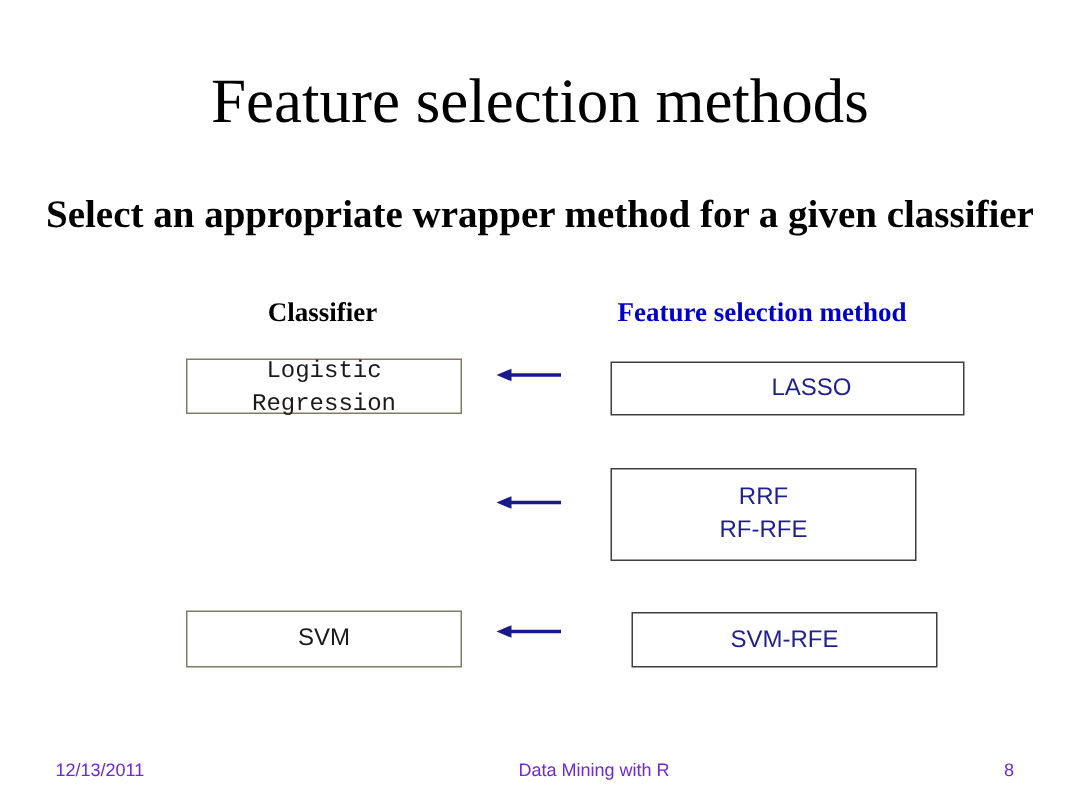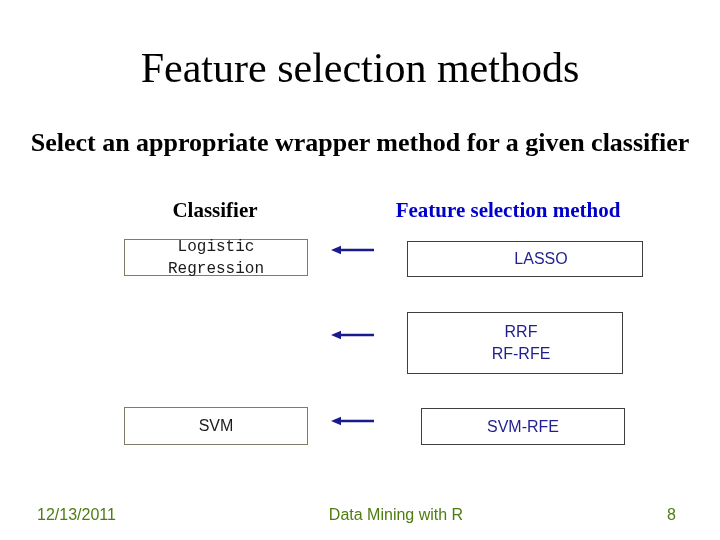--- a/index.html
+++ b/index.html
@@ -39,21 +39,21 @@
     color: #000000;
     white-space: nowrap;
   }
   .col-header {
     position: absolute;
     top: 198px;
     display: flex;
     align-items: center;
     justify-content: center;
     font-family: "Liberation Serif", serif;
-    font-size: 21px;
+    font-size: 18px;
     font-weight: 700;
     white-space: nowrap;
   }
   .col-header.left  { left: 124px; width: 182px; color: #000000; }
   .col-header.right { left: 407px; width: 202px; color: #0000cc; }
 
   .box {
     position: absolute;
     background: #ffffff;
     display: flex;
@@ -73,38 +73,38 @@
   .method-box {
     left: 407px;
     width: 202px;
     border: 1px solid #3f3f3f;
     color: #1f1f8f;
   }
   .box.c1 { top: 239px; height: 35px; font-family: Liberation Mono, monospace; }
   .box.c2 { top: 306px; height: 67px; }
   .box.c3 { top: 407px; height: 36px; }
   .box.m1 { top: 241px; height: 34px; padding-left: 32px; }
-  .box.m2 { top: 312px; height: 60px; padding-left: 12px; }
+  .box.m2 { top: 312px; height: 60px; }
   .box.m3 { top: 408px; height: 35px; margin-left: 14px; }
 
   .arrow {
     position: absolute;
     left: 330px;
     width: 46px;
     height: 12px;
   }
   .arrow.a1 { top: 244px; }
   .arrow.a2 { top: 329px; }
   .arrow.a3 { top: 415px; }
 
   .footer-text {
     position: absolute;
     top: 506px;
-    font-size: 16px;
-    color: #4d7c0f;
+    font-size: 12px;
+    color: #6d28d9;
     white-space: nowrap;
   }
   .footer-date   { left: 37px; }
   .footer-center { left: 0; width: 720px; text-align: center; padding-left: 36px; }
   .footer-page   { right: 44px; }
 </style>
 </head>
 <body>
 
 <div class="slide">

